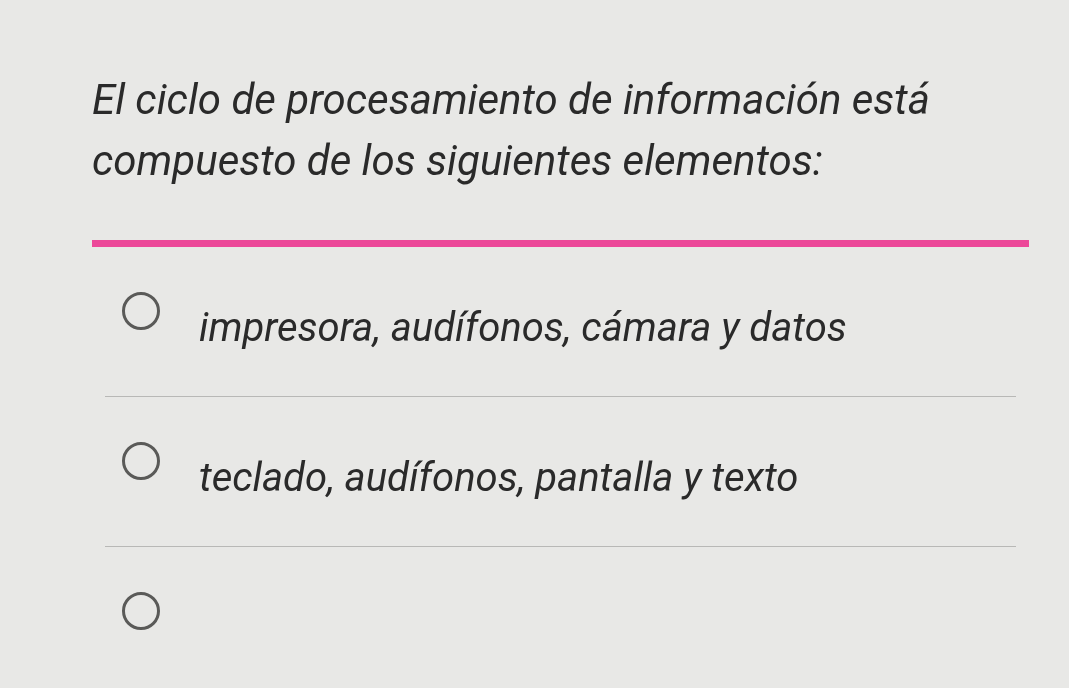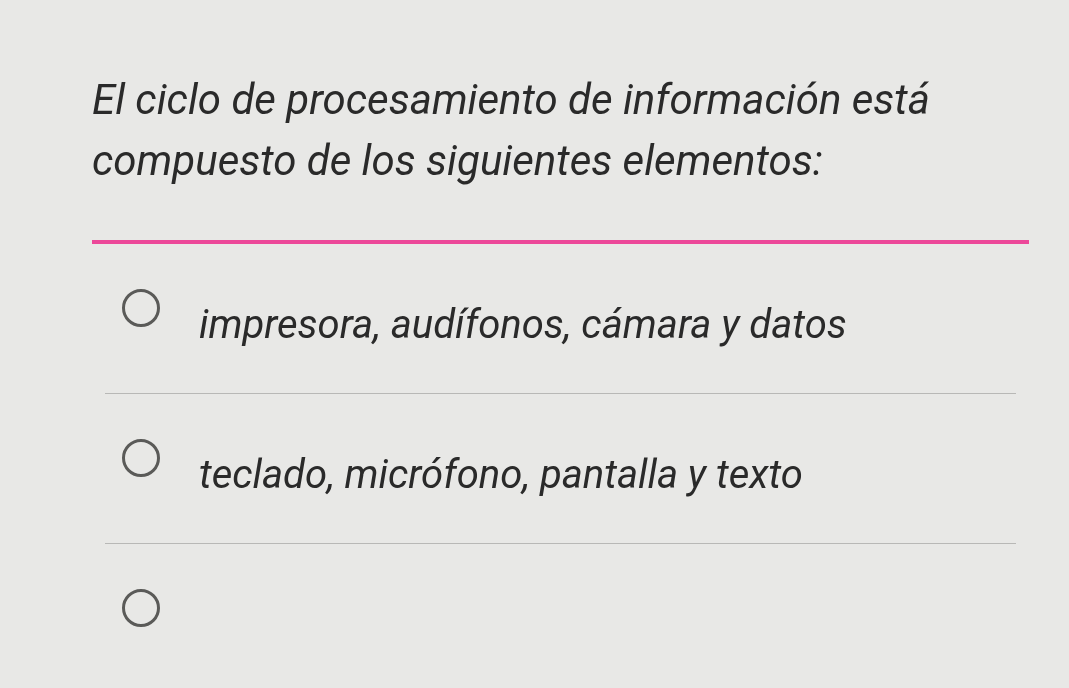--- a/index.html
+++ b/index.html
@@ -19,21 +19,21 @@
       padding: 18px 40px 0 40px;
     }
     .question-text {
       font-size: 42px;
       line-height: 1.45;
       color: #2a2a2a;
       font-weight: 400;
       margin-bottom: 48px;
     }
     .options {
-      border-top: 4px solid #ec4899;
+      border-top: 7px solid #ec4899;
     }
     .option-row {
       display: flex;
       align-items: flex-start;
       padding: 28px 0 28px 4px;
       border-bottom: 1px solid #b8b8b6;
       cursor: pointer;
     }
     .option-row:last-child {
       border-bottom: none;
@@ -63,21 +63,21 @@
 
   <div class="options">
 
     <div class="option-row">
       <div class="radio"></div>
       <div class="option-label">impresora, audífonos, cámara y datos</div>
     </div>
 
     <div class="option-row">
       <div class="radio"></div>
-      <div class="option-label">teclado, micrófono, pantalla y texto</div>
+      <div class="option-label">teclado, audífonos, pantalla y texto</div>
     </div>
 
     <div class="option-row">
       <div class="radio"></div>
     </div>
 
   </div>
 </div>
 
 </body></html>

